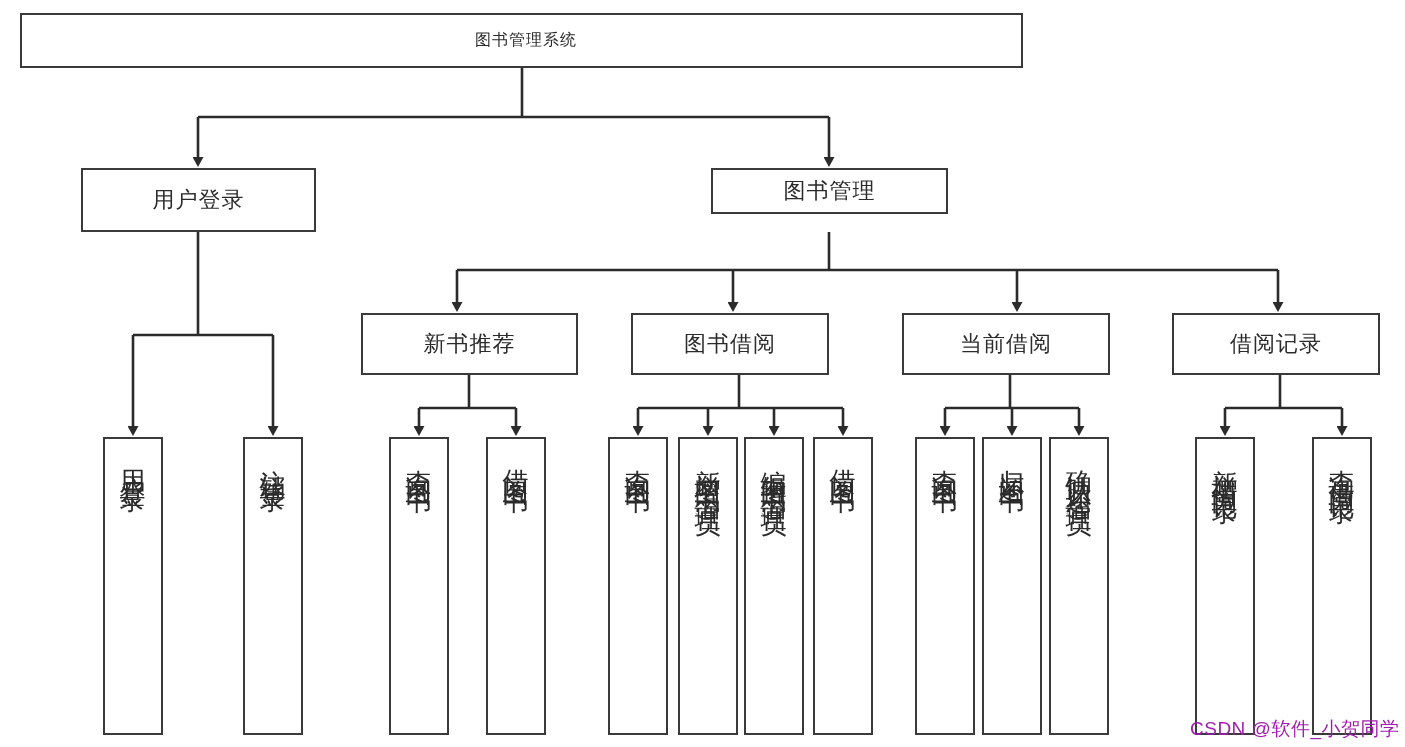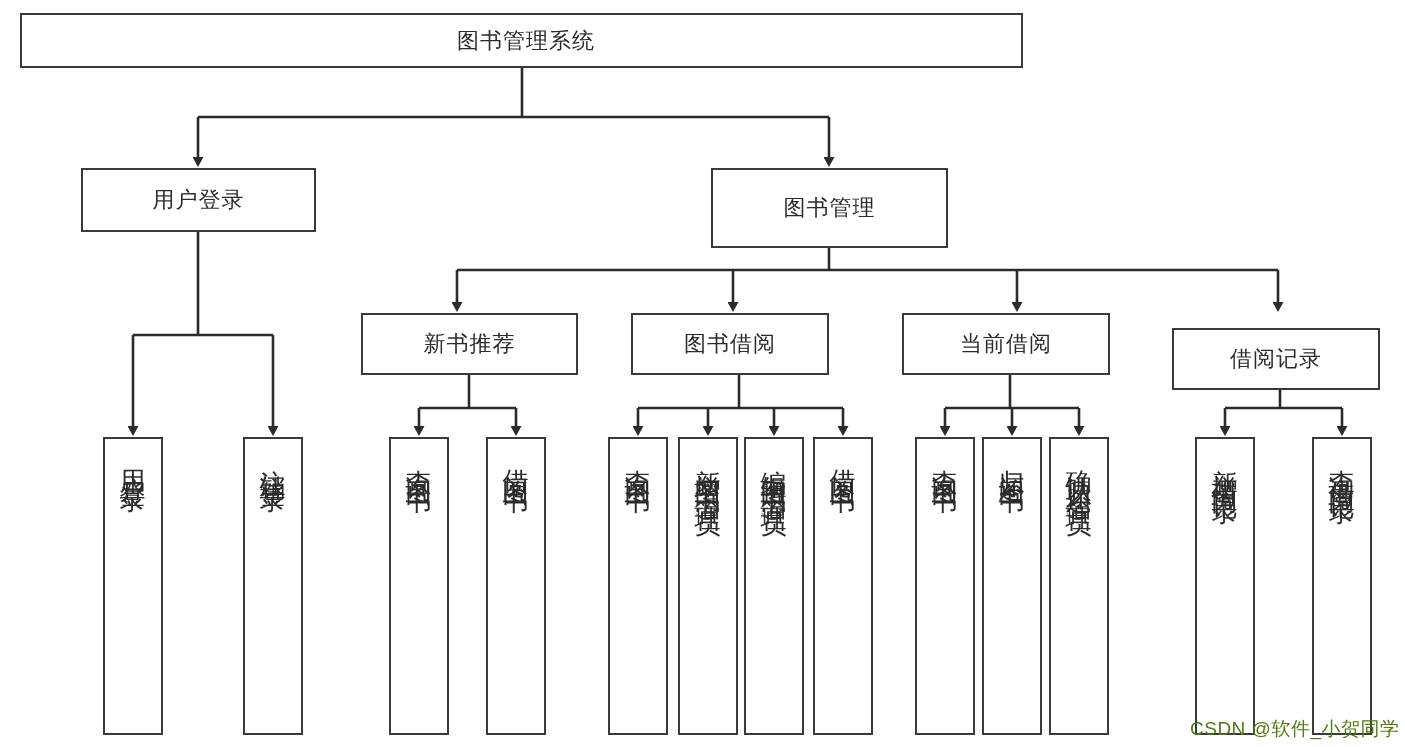--- a/index.html
+++ b/index.html
@@ -23,40 +23,40 @@
     justify-content:center;
     color:#2b2b2b;
   }
   .node .lbl{
     display:block;
     white-space:nowrap;
     line-height:1.15;
   }
   
   .h-node .lbl{font-size:22px;letter-spacing:1px;}
-  .root .lbl{font-size:22px;letter-spacing:1px;margin-left:9px;}
+  .root .lbl{font-size:16px;letter-spacing:1px;margin-left:9px;}
 
   
   .leaf{
     align-items:flex-start;
     justify-content:center;
     padding-top:10px;
   }
   .leaf .lbl{
     writing-mode:vertical-rl;
     text-orientation:upright;
     font-size:26px;
     letter-spacing:6px;
     line-height:1;
     white-space:nowrap;
   }
 
   .watermark{
     position:absolute;
-    color:#4d7c0f;
+    color:#a21caf;
     font-size:19px;
     letter-spacing:0.5px;
     white-space:nowrap;
     user-select:none;
   }
 </style>
 </head>
 <body>
 
 <div id="canvas">
@@ -111,34 +111,34 @@
     </g>
   </svg>
 
   <div class="node root h-node" style="left: 20px; top: 13px; width: 1003px; height: 55px;">
     <span class="lbl">图书管理系统</span>
   </div>
 
   <div class="node h-node" style="left: 81px; top: 168px; width: 235px; height: 64px;">
     <span class="lbl">用户登录</span>
   </div>
-  <div class="node h-node" style="left: 711px; top: 168px; width: 237px; height: 80px;">
+  <div class="node h-node" style="left: 711px; top: 168px; width: 237px; height: 46px;">
     <span class="lbl">图书管理</span>
   </div>
 
   <div class="node h-node" style="left: 361px; top: 313px; width: 217px; height: 62px;">
     <span class="lbl">新书推荐</span>
   </div>
   <div class="node h-node" style="left: 631px; top: 313px; width: 198px; height: 62px;">
     <span class="lbl">图书借阅</span>
   </div>
   <div class="node h-node" style="left: 902px; top: 313px; width: 208px; height: 62px;">
     <span class="lbl">当前借阅</span>
   </div>
-  <div class="node h-node" style="left: 1172px; top: 328px; width: 208px; height: 62px;">
+  <div class="node h-node" style="left: 1172px; top: 313px; width: 208px; height: 62px;">
     <span class="lbl">借阅记录</span>
   </div>
 
   <div class="node leaf" style="left: 103px; top: 437px; width: 60px; height: 298px;">
     <span class="lbl">用户登录</span>
   </div>
   <div class="node leaf" style="left: 243px; top: 437px; width: 60px; height: 298px;">
     <span class="lbl">注销登录</span>
   </div>
   <div class="node leaf" style="left: 389px; top: 437px; width: 60px; height: 298px;">

